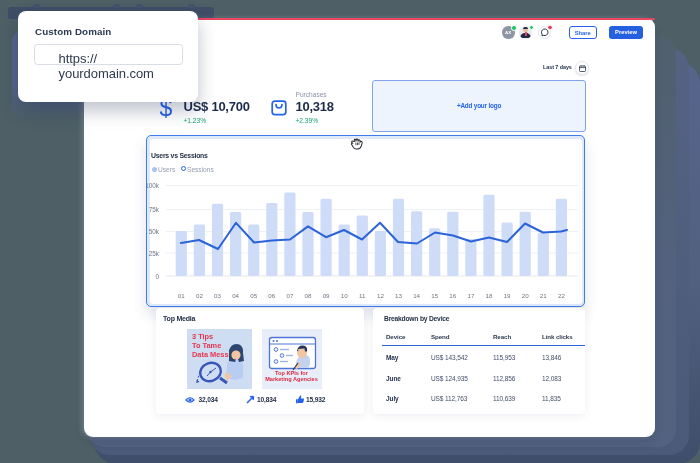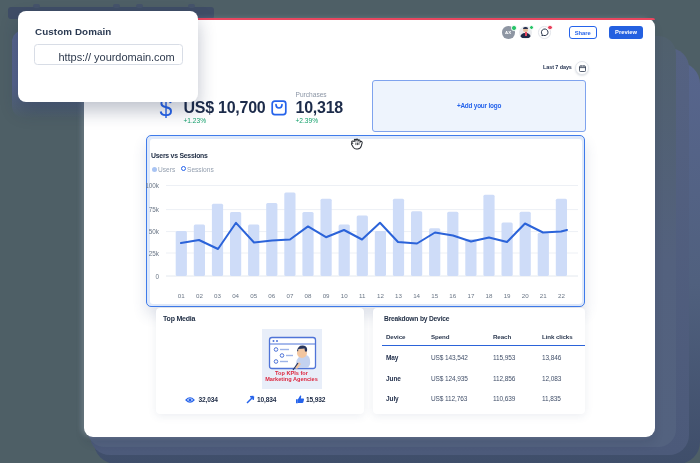--- a/index.html
+++ b/index.html
@@ -21,21 +21,21 @@
   .avcirc{border-radius:50%;}
   #av1{left:418px;top:8px;width:12.5px;height:12.5px;background:#8e96a3;color:#fff;font-size:4.4px;font-weight:bold;text-align:center;line-height:13px;letter-spacing:.2px;}
   #av2{left:435px;top:7.5px;width:13px;height:13px;background:#e9ebee;overflow:hidden;}
   #av3{left:454px;top:8px;width:12.5px;height:12.5px;background:#fff;border:0.8px solid #e2e5ea;box-sizing:border-box;}
   .gdot{width:3.6px;height:3.6px;border-radius:50%;background:#27c468;border:0.8px solid #fff;}
   .rdot{width:3.6px;height:3.6px;border-radius:50%;background:#e8415c;border:0.8px solid #fff;}
   #share{left:485px;top:7.5px;width:27.5px;height:13px;border:1px solid #2563eb;border-radius:3px;color:#2563eb;font-size:5.8px;font-weight:bold;text-align:center;line-height:12px;box-sizing:border-box;background:#fff;}
   #preview{left:525px;top:7.5px;width:34px;height:13.5px;background:#2460e0;border-radius:3px;color:#fff;font-size:5.8px;font-weight:bold;text-align:center;line-height:13.5px;}
   
   .lbl{font-size:6.6px;color:#8b95a5;}
-  .val{font-size:16px;font-weight:bold;color:#1c2b4a;letter-spacing:-0.25px;}
+  .val{font-size:13px;font-weight:bold;color:#1c2b4a;letter-spacing:-0.25px;}
   .grn{font-size:6.6px;color:#13a16c;}
   #dollar{left:75.5px;top:76.5px;font-size:23px;color:#2563eb;font-weight:500;}
   
   #addlogo{left:288px;top:62px;width:212px;height:50px;background:#eef4fd;border:1px solid #7fa3ee;border-radius:3px;color:#2563eb;font-size:6.4px;letter-spacing:-0.2px;font-weight:bold;text-align:center;line-height:50px;}
   #last7{left:459px;top:46.3px;font-size:5.4px;letter-spacing:-0.05px;font-weight:bold;color:#1c2b4a;}
   #calcirc{left:490.5px;top:43px;width:14px;height:14px;border-radius:50%;background:#fff;border:0.8px solid #e4e7ec;box-sizing:border-box;box-shadow:0 1px 2px rgba(40,60,90,.15);}
   
   #chartcard{left:62px;top:117px;width:439px;height:172px;background:#dfe9fa;border:1.4px solid #3f7bea;border-radius:5px;box-sizing:border-box;box-shadow:0 8px 14px rgba(60,80,130,0.16);}
   #chartinner{left:65.5px;top:120.5px;width:432px;height:165px;background:#fff;border-radius:3px;}
   #charttitle{left:67px;top:133.5px;font-size:6.9px;letter-spacing:-0.25px;font-weight:bold;color:#1d2b42;}
@@ -51,21 +51,21 @@
   #bdcard{left:289px;top:290px;width:212px;height:106px;background:#fff;border-radius:4px;box-shadow:0 2px 8px rgba(70,90,130,0.10);}
   #bdtitle{left:300px;top:297px;font-size:6.7px;letter-spacing:-0.2px;font-weight:bold;color:#1d2b42;}
   .th{position:absolute;font-size:6.2px;letter-spacing:-0.1px;font-weight:bold;color:#2c3950;top:315px;}
   #bline{left:298px;top:326.5px;width:203px;height:1.4px;background:#2b63d9;}
   .td{font-size:6.5px;letter-spacing:-0.1px;color:#42506a;}
   .tm{font-size:6.5px;letter-spacing:-0.1px;color:#1f2d49;font-weight:bold;}
   
   #cdcard{left:18px;top:11px;width:180px;height:91px;background:#fff;border-radius:8px;box-shadow:0 9px 18px rgba(25,40,75,0.28);}
   #cdtitle{left:17px;top:15px;font-size:9.8px;font-weight:bold;color:#2b3a52;letter-spacing:0.1px;}
   #cdinput{left:15.5px;top:33px;width:149px;height:21px;border:1px solid #d8dde6;border-radius:3.5px;box-sizing:border-box;}
-  #cdtext{left:24px;top:6px;font-size:11px;letter-spacing:-0.05px;color:#2f3b4e;text-align:right;}
+  #cdtext{left:24px;top:6px;font-size:13px;letter-spacing:-0.05px;color:#2f3b4e;}
 </style>
 </head>
 <body>
   <div class="abs" id="back3"></div>
   <div class="abs" id="back2"></div>
   <div class="abs" id="back1"></div>
   <div class="abs" id="navybar"></div>
   <div class="abs bump" style="left:33px;"></div>
   <div class="abs bump" style="left:113px;"></div>
   <div class="abs bump" style="left:136px;"></div>
@@ -125,20 +125,37 @@
       <line x1="8.6" y1="4.4" x2="8.6" y2="6.6" stroke="#272b31" stroke-width="0.8"></line>
     </svg>
     <div class="abs" id="charttitle">Users vs Sessions</div>
     <div class="abs" style="left:68px;top:148.5px;width:5px;height:5px;border-radius:50%;background:#a9c4f3;"></div>
     <div class="abs legtxt" style="left:74px;top:147.5px;">Users</div>
     <div class="abs" style="left:96.5px;top:148px;width:5.4px;height:5.4px;border-radius:50%;border:1.6px solid #2563eb;box-sizing:border-box;background:#fff;"></div>
     <div class="abs legtxt" style="left:103px;top:147.5px;">Sessions</div>
 
     <div class="abs" id="tmcard"></div>
     <div class="abs" id="tmtitle">Top Media</div>
+    <div class="abs thumb" id="thumb1">
+      <div style="position:absolute;left:5px;top:3px;font-size:7.4px;line-height:9.4px;font-weight:bold;color:#e8354d;">3 Tips<br>To Tame<br>Data Mess</div>
+      <svg width="65" height="61" viewBox="0 0 65 61" style="position:absolute;left:0;top:0;">
+        <path d="M10 52 L14 40" stroke="#3757b8" stroke-width="1" stroke-dasharray="2 1.6" fill="none"></path>
+        <path d="M9 54 l3.5-1 -2.5-2.5z" fill="#3757b8"></path>
+        <ellipse cx="23.5" cy="43" rx="10.5" ry="9" fill="none" stroke="#3757b8" stroke-width="2.4" transform="rotate(-20 23.5 43)"></ellipse>
+        <line x1="23.5" y1="43" x2="29" y2="39" stroke="#3757b8" stroke-width="1"></line>
+        <line x1="23.5" y1="43" x2="20" y2="47" stroke="#3757b8" stroke-width="1"></line>
+        <circle cx="23.5" cy="43" r="1.2" fill="#3757b8"></circle>
+        <line x1="33" y1="49" x2="40" y2="54" stroke="#3757b8" stroke-width="3"></line>
+        <path d="M47 28 q-6 1 -7 8 l-1 12 q4 3 9 3 l8-2 V36 q0-7 -9-8z" fill="#b9cdf2"></path>
+        <path d="M42 24 q0-7 7-7 t7 7 l1 8 -5 1 -2-6 -2 6 -6-1z" fill="#2e4470"></path>
+        <circle cx="49" cy="26" r="4.6" fill="#f2c6a0"></circle>
+        <path d="M42 23 q1-8 7.5-8 6.5 0 6.5 8 l-3 0 -1-4 -7 1 -1 3z" fill="#2e4470"></path>
+        <path d="M40 52 q-4-6 -1-9 l6 4z" fill="#f2c6a0"></path>
+      </svg>
+    </div>
     <div class="abs thumb" id="thumb2">
       <svg width="60" height="61" viewBox="0 0 60 61" style="position:absolute;left:0;top:0;">
         <rect x="7.5" y="8.5" width="46" height="31" rx="2.5" fill="#fff" stroke="#4f74d8" stroke-width="1.3"></rect>
         <line x1="7.5" y1="15" x2="53.5" y2="15" stroke="#4f74d8" stroke-width="1"></line>
         <circle cx="11.5" cy="12" r="1" fill="#4f74d8"></circle>
         <circle cx="15" cy="12" r="1" fill="#4f74d8"></circle>
         <circle cx="14" cy="20.5" r="1.8" fill="none" stroke="#4f74d8" stroke-width="1"></circle>
         <line x1="18" y1="20.5" x2="27" y2="20.5" stroke="#9db4e8" stroke-width="1.4"></line>
         <circle cx="20" cy="26.5" r="1.8" fill="none" stroke="#4f74d8" stroke-width="1"></circle>
         <line x1="24" y1="26.5" x2="31" y2="26.5" stroke="#9db4e8" stroke-width="1.4"></line>

